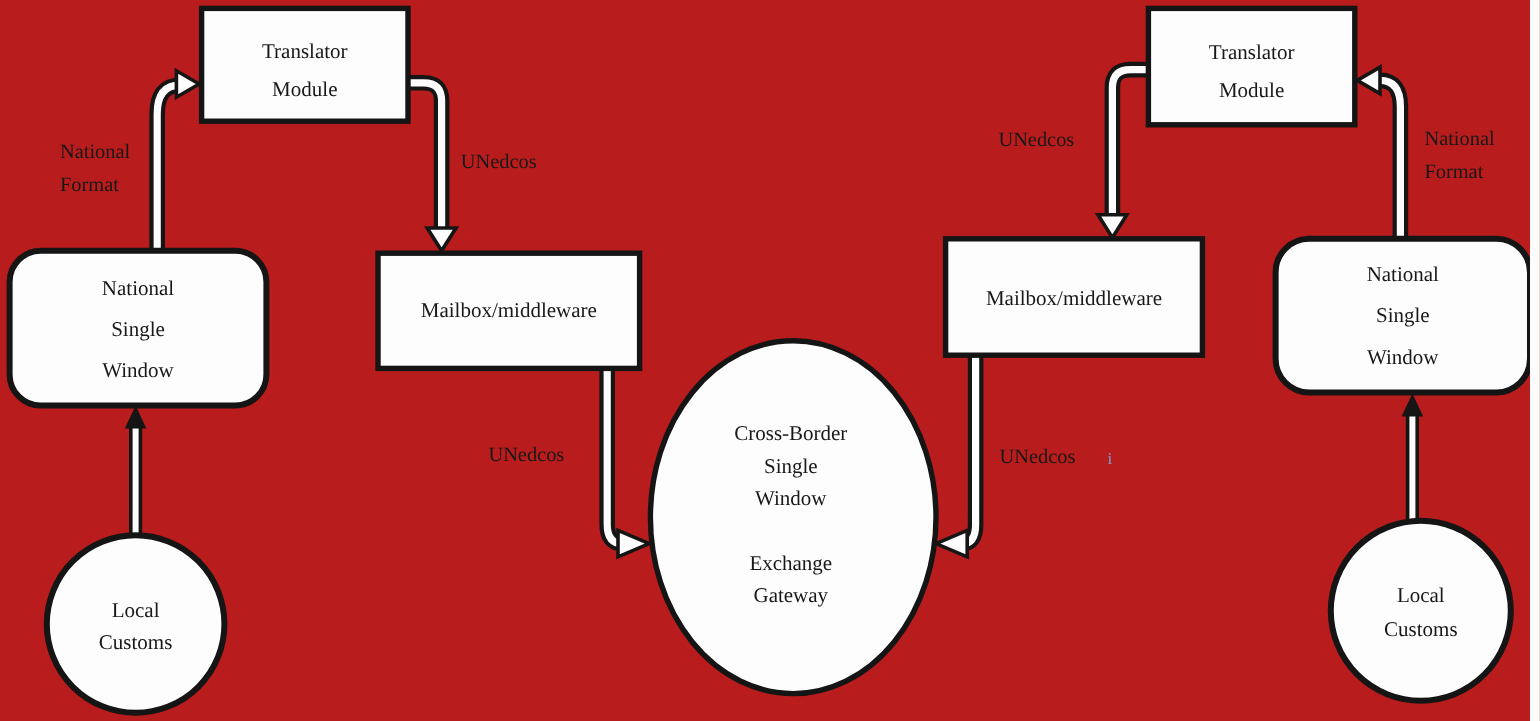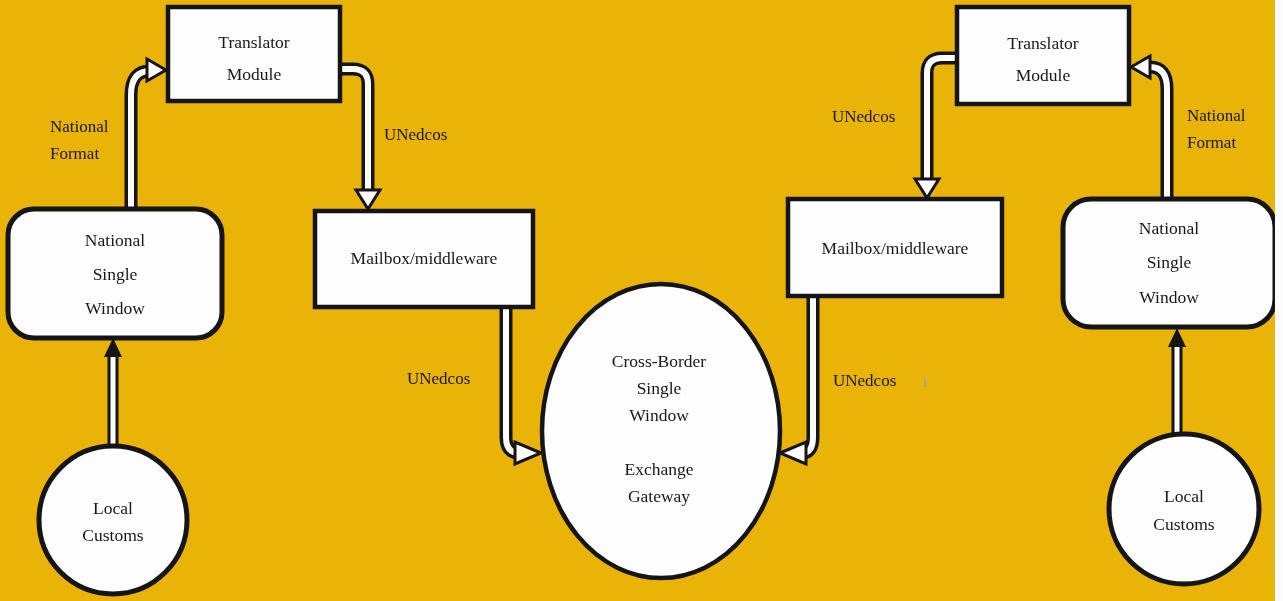--- a/index.html
+++ b/index.html
@@ -4,21 +4,21 @@
 <style>
   html, body {
     margin: 0;
     padding: 0;
     background: #fcfcfc;
   }
   .stage {
     position: relative;
     width: 1275px;
     height: 601px;
-    background: #eab308;
+    background: #b91c1c;
     overflow: hidden;
   }
   svg { display: block; }
 
   
   .shape { fill: #fdfdfd; stroke: #151515; }
   .b4 { stroke-width: 4.5px; }
   .b5 { stroke-width: 5px; }
 
   

